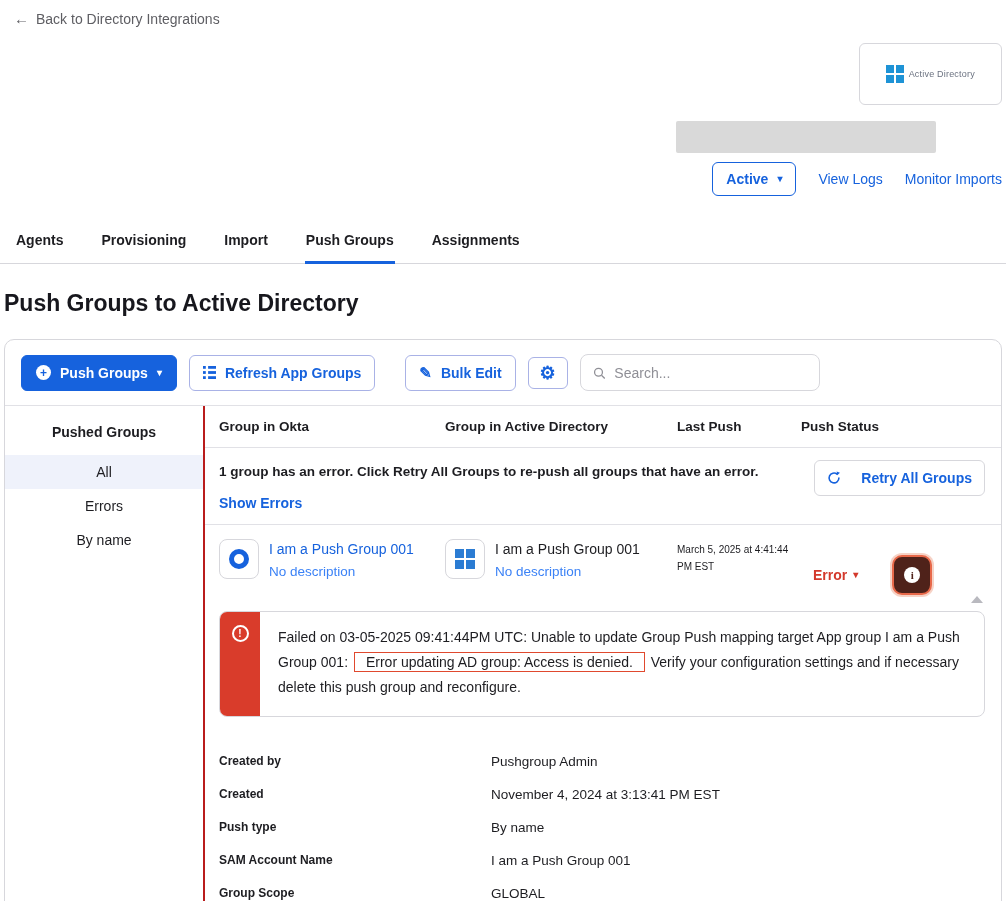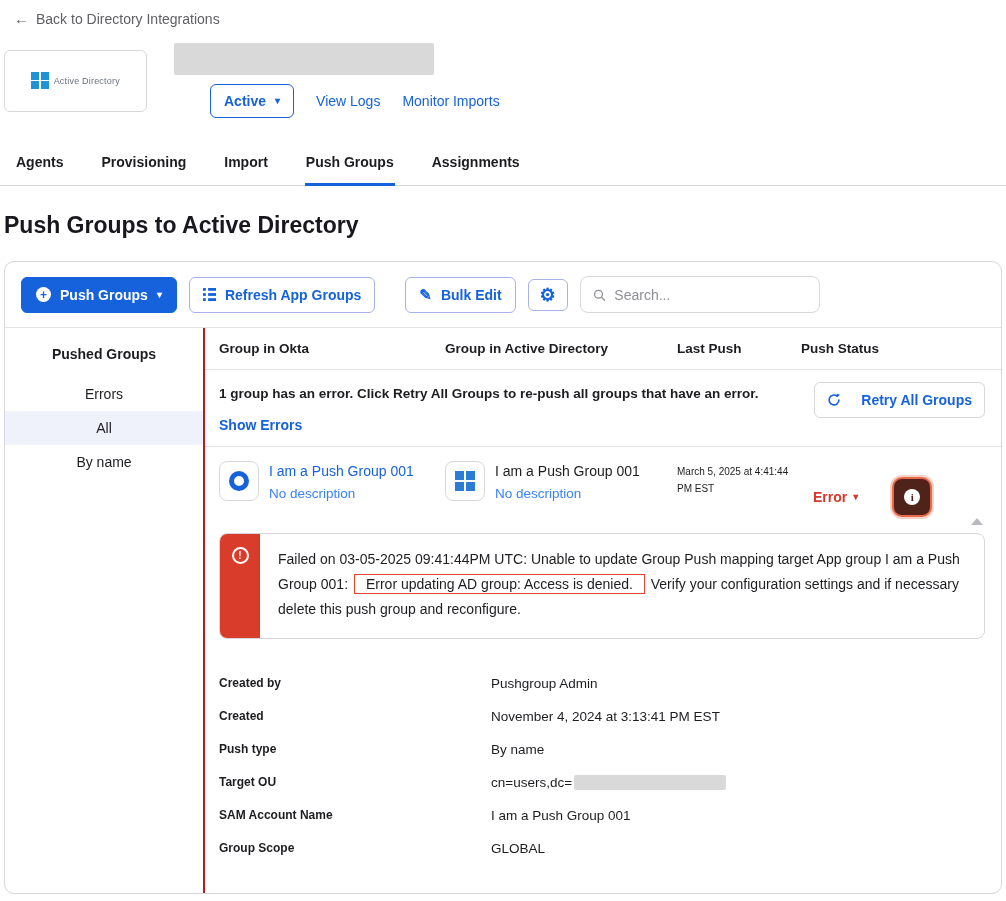--- a/index.html
+++ b/index.html
@@ -14,21 +14,21 @@
   .page { position:relative; width:1006px; }
 
   
   .back-link {
     display:inline-flex; align-items:center; gap:7px;
     margin:10px 0 0 14px; color:#5e5e63; font-size:14px; cursor:pointer;
   }
   .back-arrow { font-size:15px; color:#5e5e63; }
 
   
-  .app-header { display:flex; gap:27px; margin:16px 4px 0 4px; align-items:center; }
+  .app-header { display:flex; gap:16px; margin:16px 4px 0 4px; align-items:flex-end;flex-direction:column; }
   .logo-box {
     width:143px; height:62px; border:1px solid #d7d7dc; border-radius:6px;
     display:flex; align-items:center; justify-content:center; gap:5px; background:#fff;
   }
   .ms-logo { display:grid; grid-template-columns:8px 8px; grid-template-rows:8px 8px; gap:1.5px; }
   .ms-logo span { background:#1e93d6; }
   .logo-text { font-size:9px; color:#6b7280; letter-spacing:.2px; }
 
   .app-header-right { display:flex; flex-direction:column; }
   .redacted-title { width:260px; height:32px; background:#d9d9d9; border-radius:2px; }
@@ -259,22 +259,22 @@
           <line x1="10.8" y1="10.8" x2="15" y2="15" stroke="#8f8f96" stroke-width="1.6"></line>
         </svg>
         <input type="text" placeholder="Search..." style="">
       </div>
     </div>
 
     <div class="card-body">
 
       <aside class="side">
         <div class="side-title">Pushed Groups</div>
+        <div class="side-item selected">All</div>
         <div class="side-item">Errors</div>
-        <div class="side-item selected">All</div>
         <div class="side-item">By name</div>
       </aside>
 
       <div class="main">
 
         <div class="thead">
           <div>Group in Okta</div>
           <div>Group in Active Directory</div>
           <div>Last Push</div>
           <div>Push Status</div>
@@ -353,27 +353,20 @@
                 <span>November 4, 2024 at 3:13:41 PM EST</span>
               </div>
           </div>
           <div class="detail-row">
             <div class="detail-label">Push type</div>
             <div class="detail-value">
                 <span>By name</span>
               </div>
           </div>
           <div class="detail-row">
-            <div class="detail-label">Target OU</div>
-            <div class="detail-value">
-              <span>cn=users,dc=</span>
-              <span class="redacted-sm"></span>
-            </div>
-          </div>
-          <div class="detail-row">
             <div class="detail-label">SAM Account Name</div>
             <div class="detail-value">
                 <span>I am a Push Group 001</span>
               </div>
           </div>
           <div class="detail-row">
             <div class="detail-label">Group Scope</div>
             <div class="detail-value">
                 <span>GLOBAL</span>
               </div>

